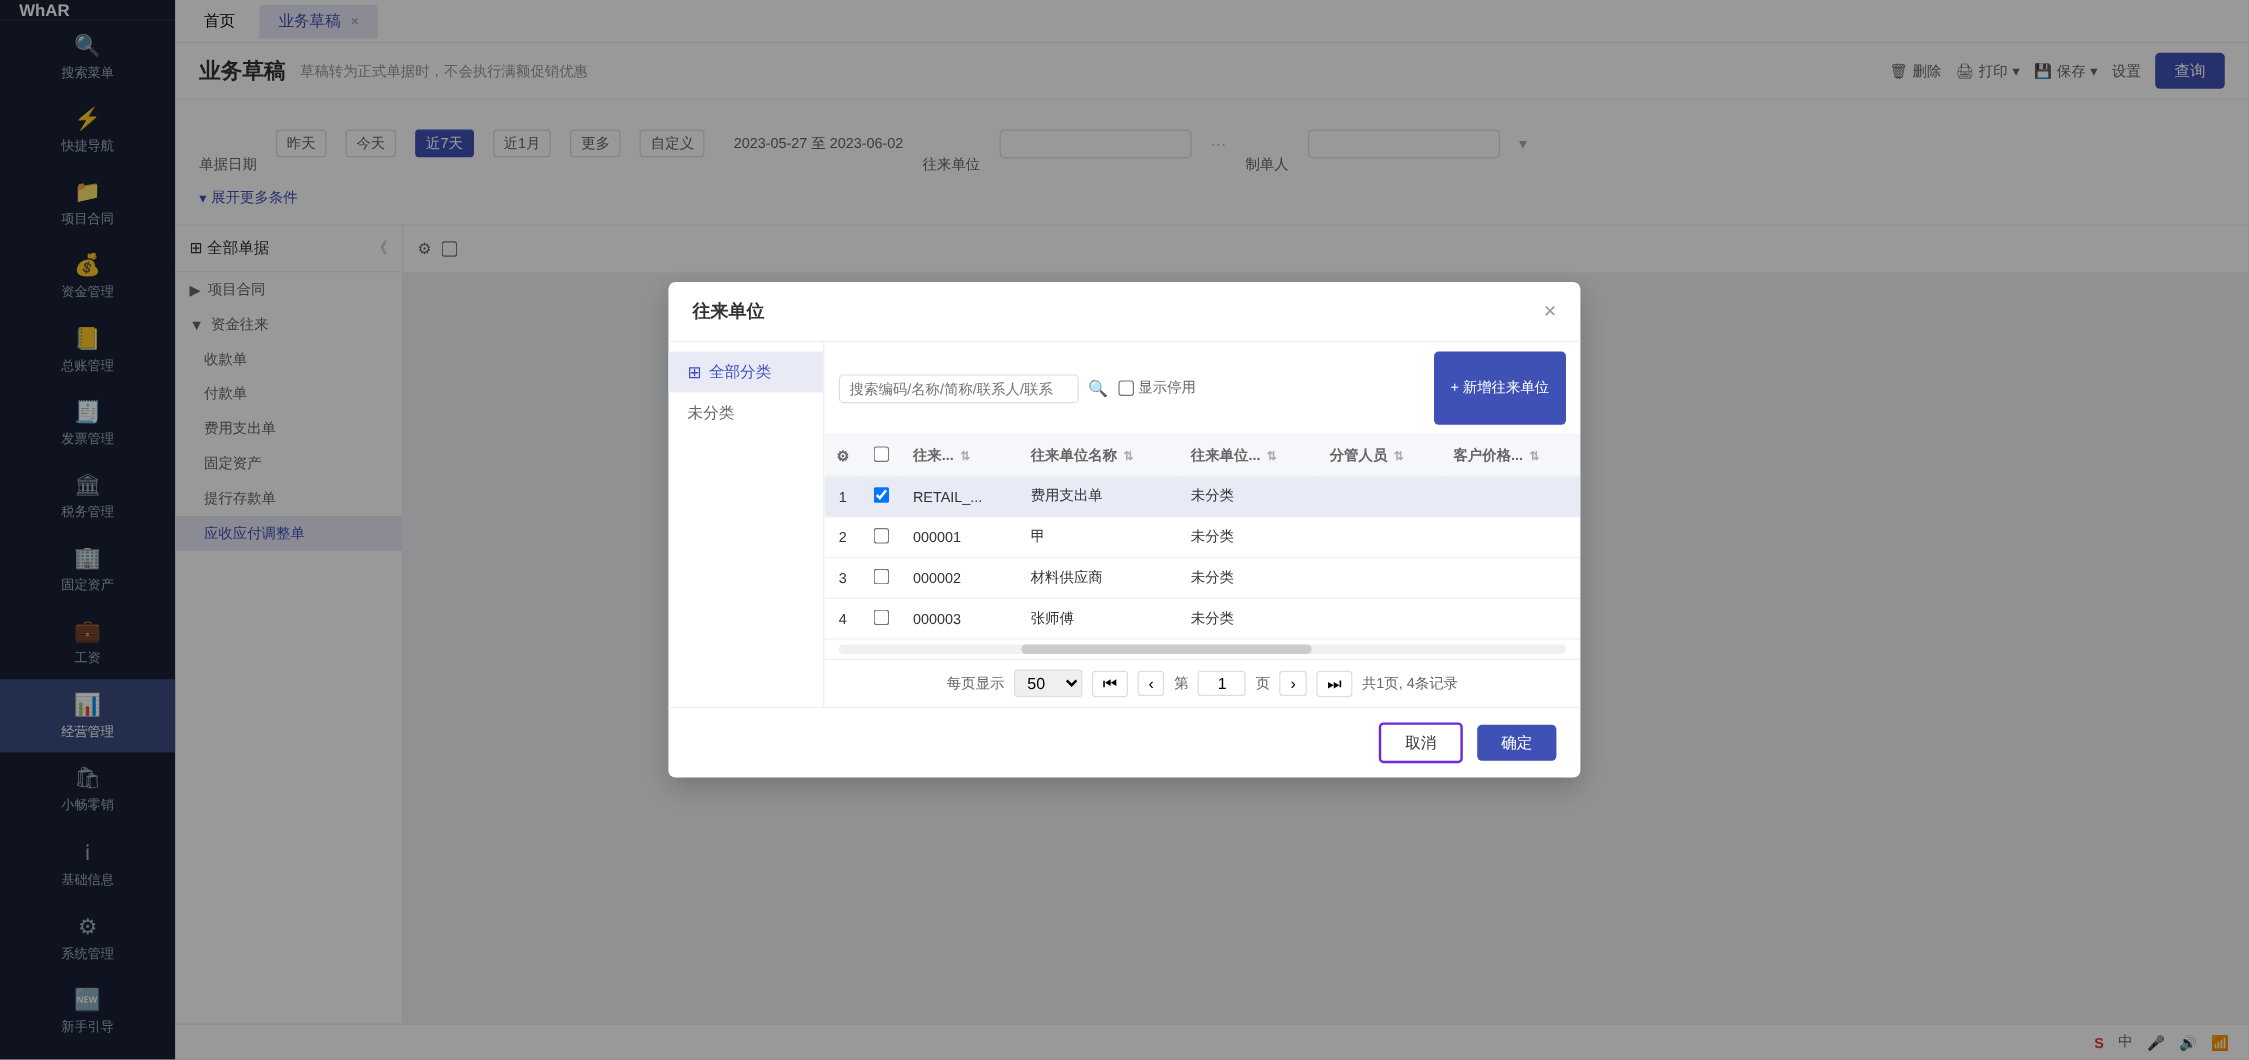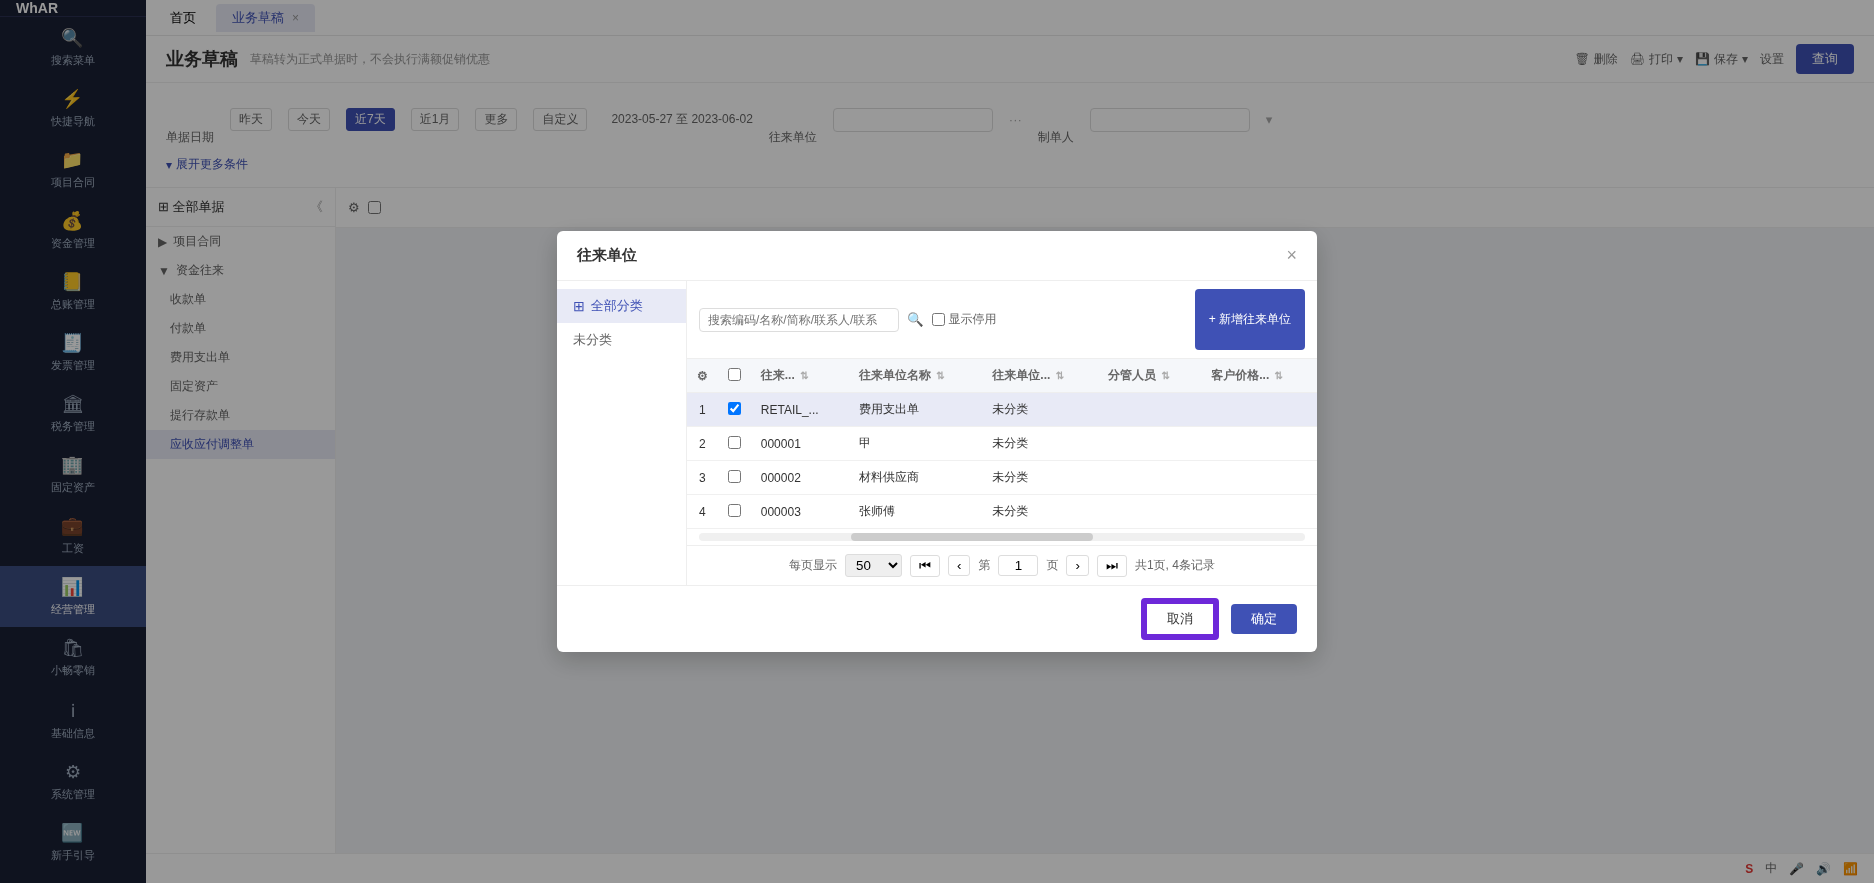--- a/index.html
+++ b/index.html
@@ -83,21 +83,21 @@
     .btn-add-party { background: #3f51b5; color: #fff; border: none; padding: 22px 14px; border-radius: 4px; cursor: pointer; font-size: 12px; margin-left: auto; }
     .modal-table { flex: 1; overflow-y: auto; }
     .modal-table table { width: 100%; border-collapse: collapse; font-size: 12px; }
     .modal-table th { background: #f5f7fa; padding: 8px 10px; text-align: left; color: #666; border-bottom: 1px solid #eee; position: sticky; top: 0; }
     .modal-table td { padding: 8px 10px; border-bottom: 1px solid #f0f0f0; color: #333; }
     .modal-table tr.selected td { background: #e8eaf6; color: #333; }
     .modal-pagination { display: flex; align-items: center; justify-content: center; padding: 8px 16px; gap: 8px; border-top: 1px solid #eee; font-size: 12px; color: #666; }
     .pagination-btn { padding: 2px 8px; border: 1px solid #ddd; border-radius: 3px; cursor: pointer; background: #fff; }
     .pagination-input { width: 40px; text-align: center; border: 1px solid #ddd; padding: 2px 4px; border-radius: 3px; }
     .modal-footer { display: flex; align-items: center; justify-content: flex-end; padding: 12px 20px; border-top: 1px solid #eee; gap: 12px; }
-    .btn-cancel { padding: 6px 20px; border: 6px solid #6d28d9; background: #fff; border-radius: 4px; cursor: pointer; font-size: 13px; color: #333; }
+    .btn-cancel { padding: 6px 20px; border: 2px solid #6d28d9; background: #fff; border-radius: 4px; cursor: pointer; font-size: 13px; color: #333; }
     .btn-confirm { padding: 6px 20px; background: #3f51b5; color: #fff; border: none; border-radius: 4px; cursor: pointer; font-size: 13px; }
     .col-checkbox { width: 30px; text-align: center; }
     .col-settings { width: 30px; text-align: center; }
     .scrollbar-track { height: 8px; background: #f0f0f0; border-radius: 4px; margin: 4px 12px; position: relative; }
     .scrollbar-thumb { height: 8px; background: #ccc; border-radius: 4px; width: 40%; margin-left: 25%; }
 
     
     .sort-icon { color: #aaa; font-size: 10px; margin-left: 2px; }
 
     

